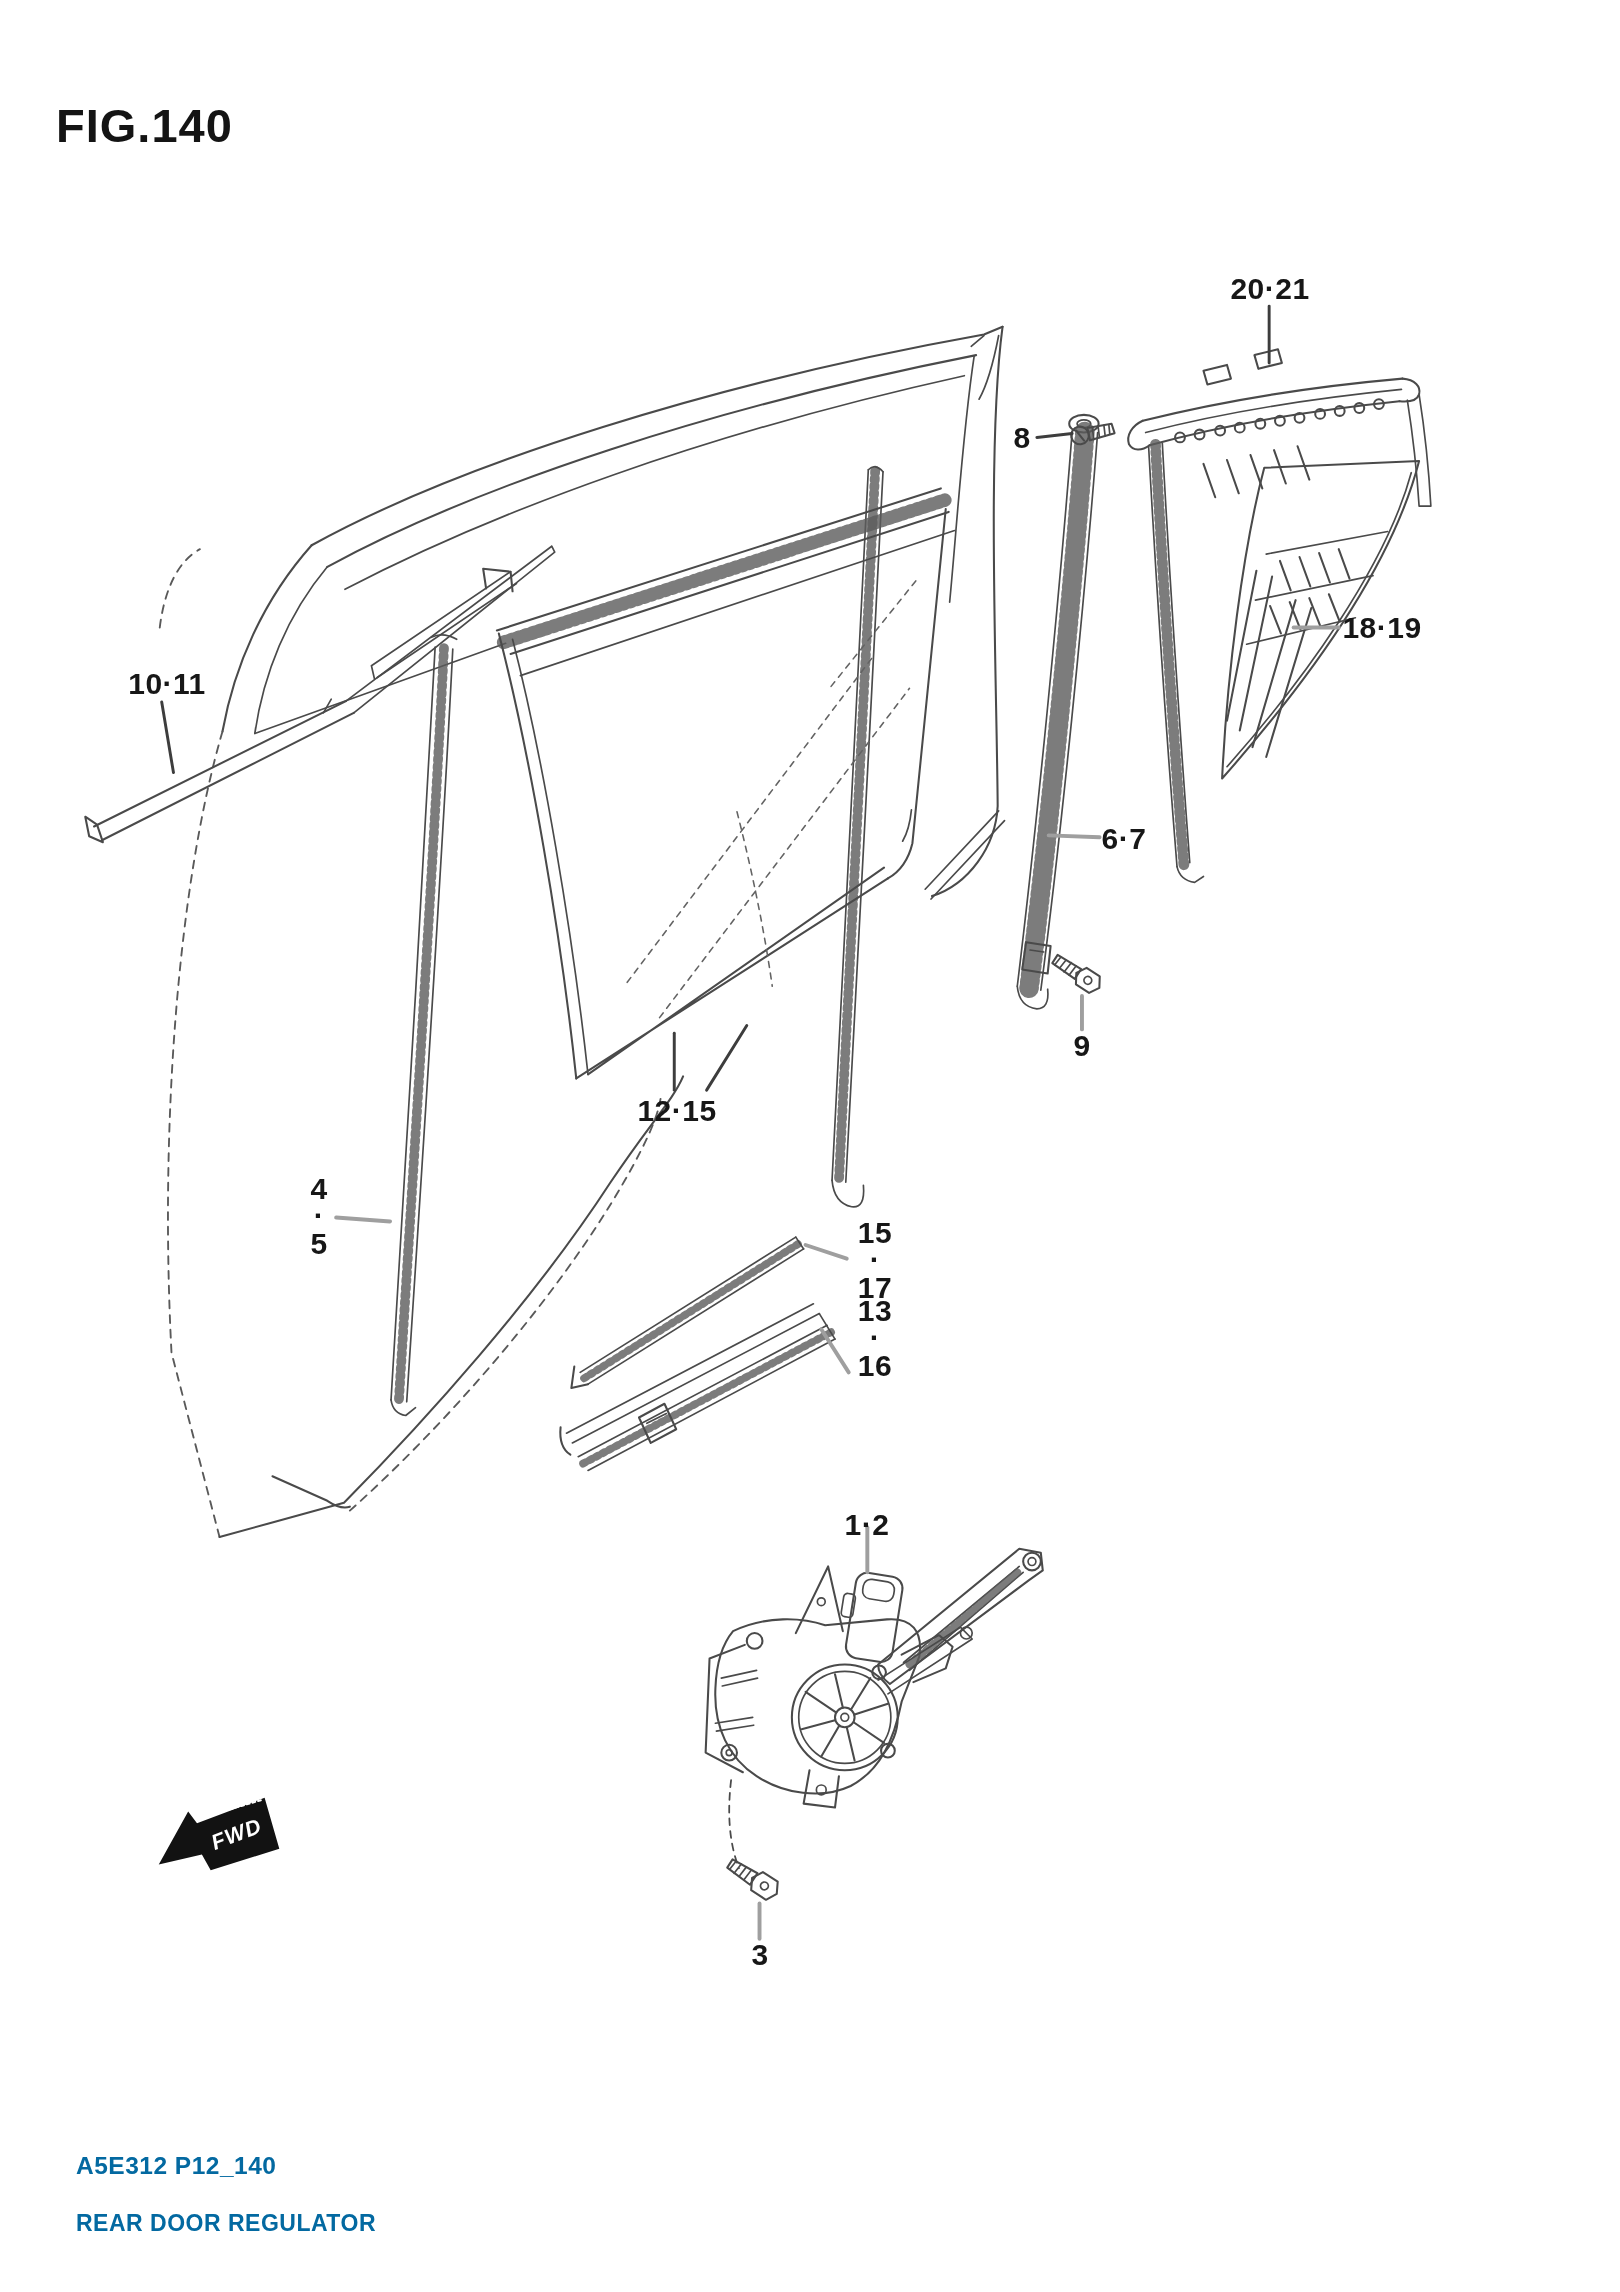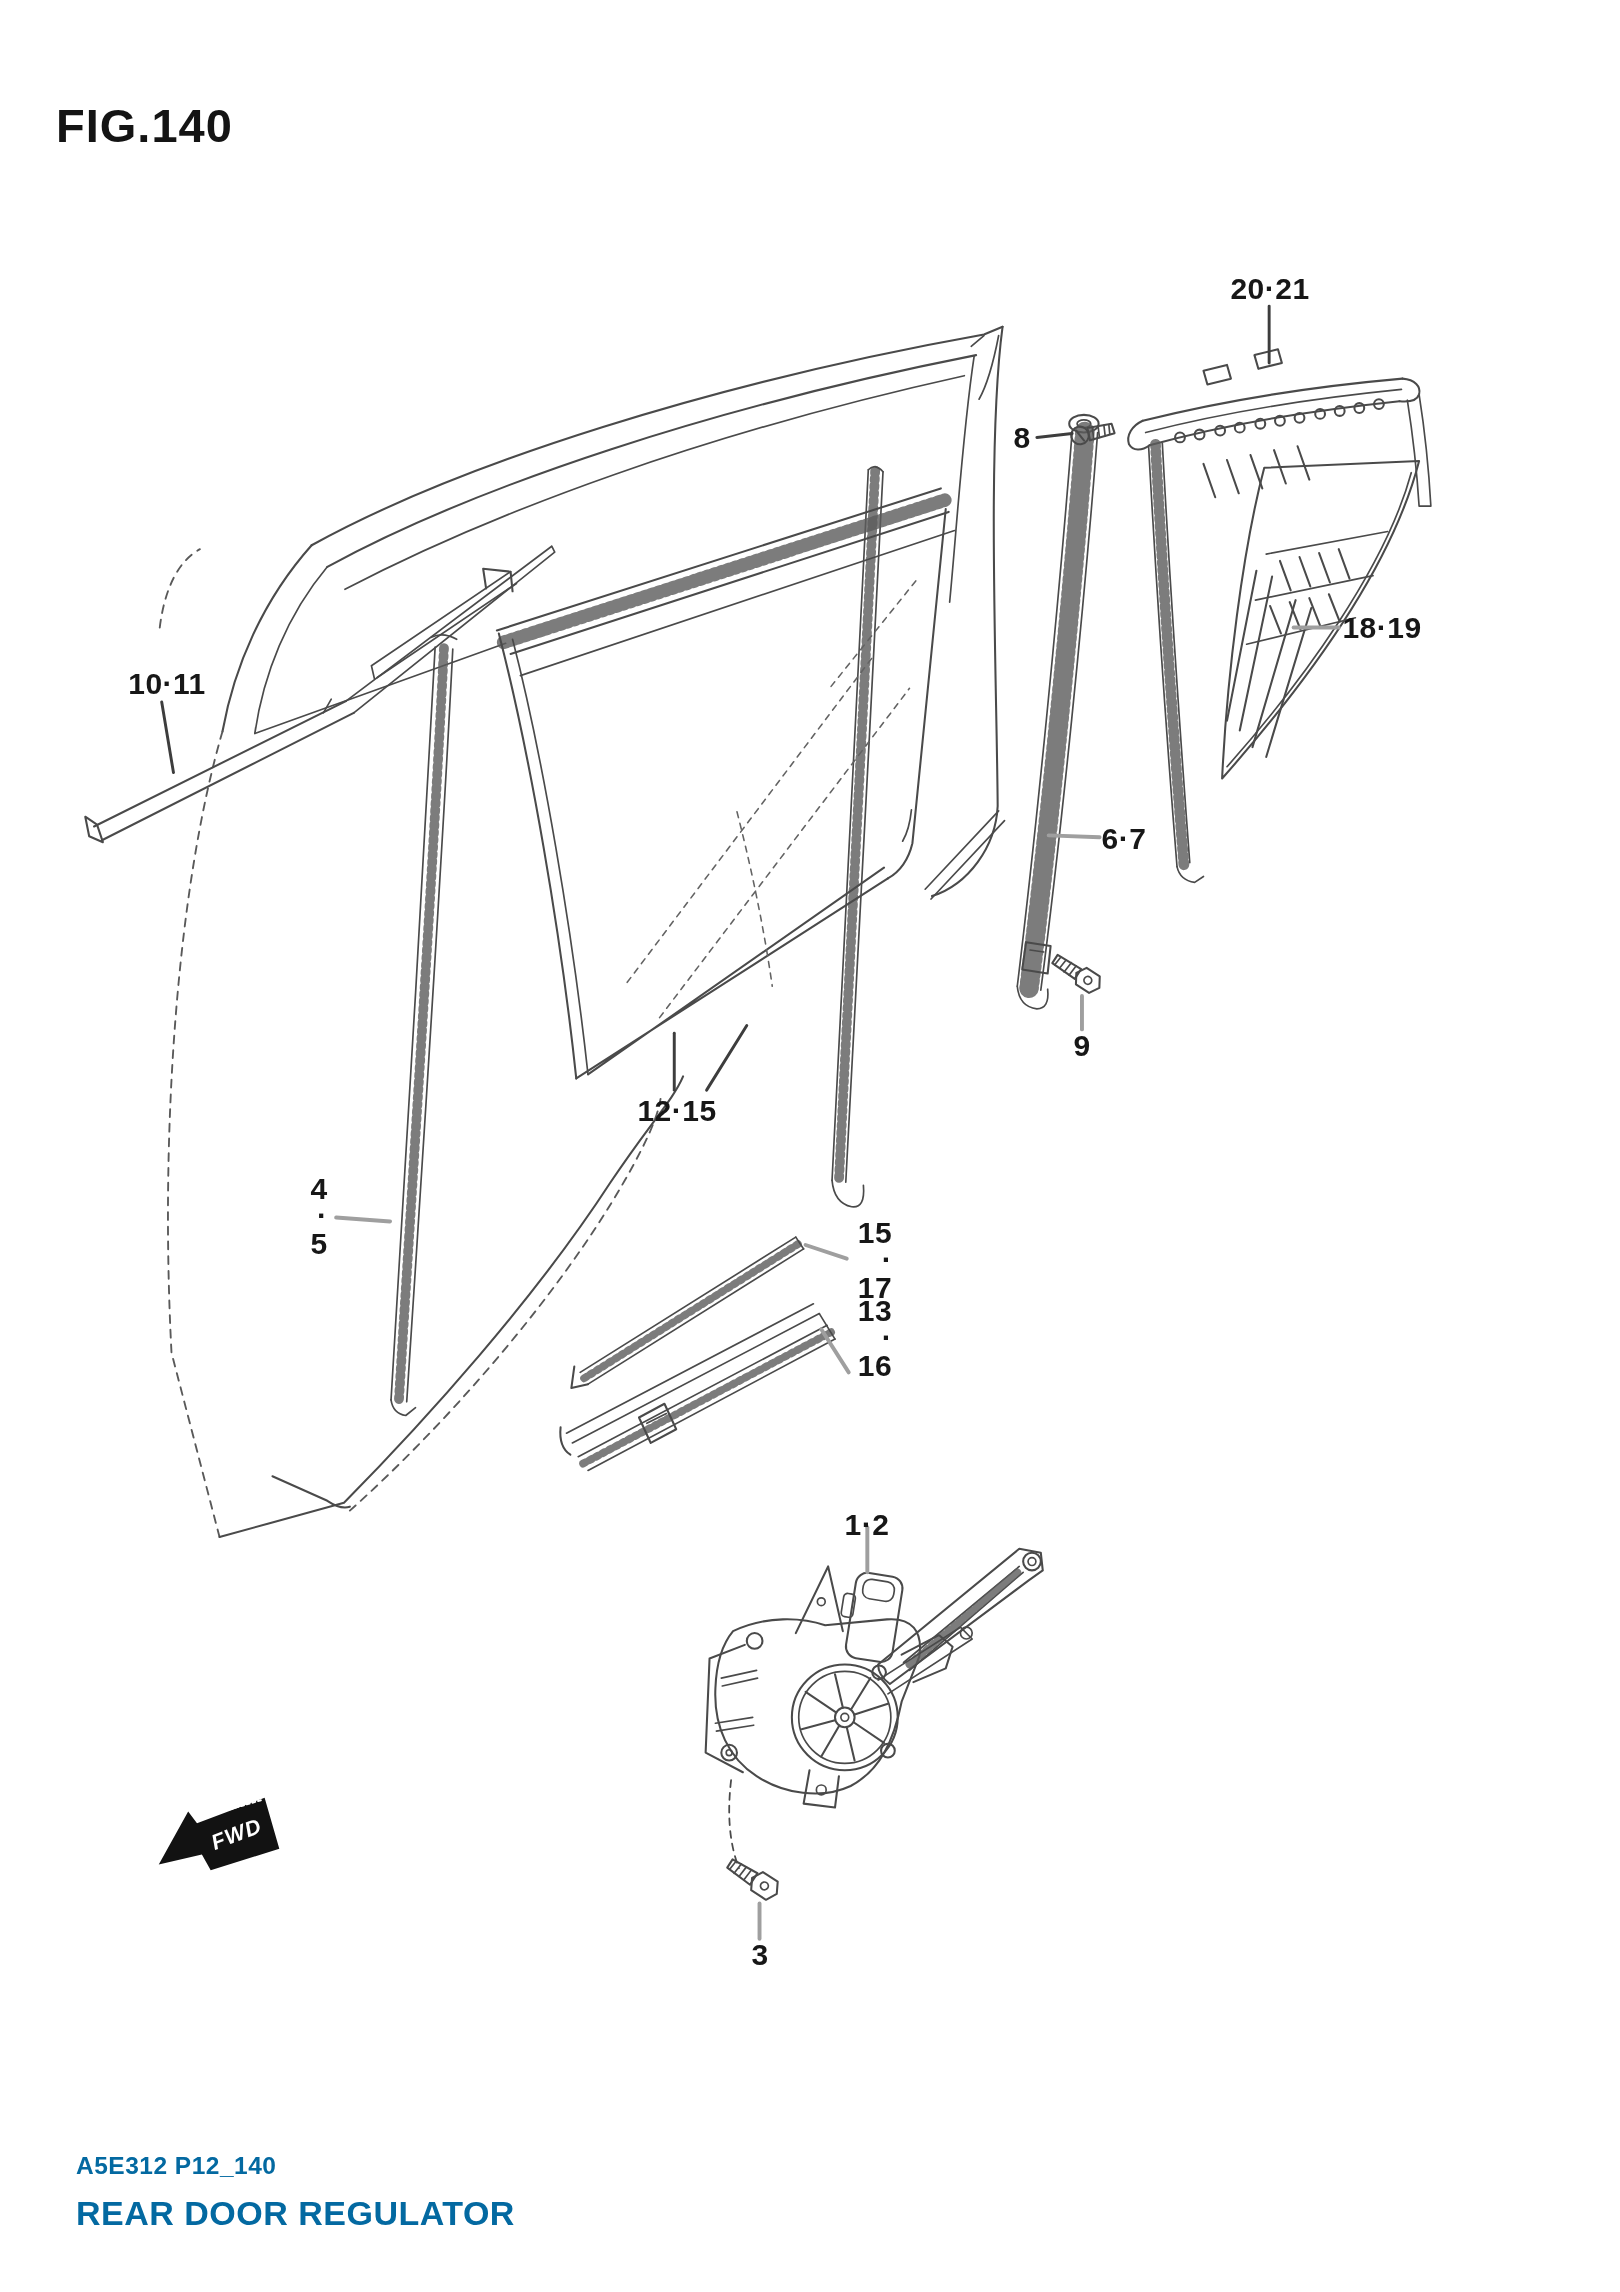--- a/index.html
+++ b/index.html
@@ -18,25 +18,25 @@
   .leader-g{stroke:#9f9f9f;stroke-width:4;}
   .leader-d{stroke:#3d3d3d;stroke-width:3;}
   .leader-dash{stroke:#4a4a4a;stroke-width:1.8;stroke-dasharray:7 6;}
   .flag{fill:#121212;stroke:none;}
   .flag-serration{stroke:#ffffff;stroke-width:2;stroke-dasharray:3 3;}
   .flag-text{fill:#ffffff;stroke:none;font-weight:bold;font-style:italic;
     font-size:22px;letter-spacing:1px;font-family:"Liberation Sans",sans-serif;}
   .fig-title{position:absolute;left:56px;top:98px;font-size:47px;font-weight:700;
     color:#141414;letter-spacing:1px;}
   .part-label{position:absolute;transform:translate(-50%,-50%);font-size:30px;
-    font-weight:700;color:#171717;white-space:pre-line;text-align:right;
+    font-weight:700;color:#171717;white-space:pre-line;text-align:center;
     line-height:27.4px;letter-spacing:0.5px;}
   .footer{position:absolute;left:76px;top:2152px;color:#0369a1;}
   .footer .code{font-size:24.5px;font-weight:600;letter-spacing:0.5px;}
-  .footer .caption{font-size:34px;font-weight:700;margin-top:14px;letter-spacing:0.5px;}
+  .footer .caption{font-size:23px;font-weight:700;margin-top:30px;letter-spacing:0.5px;}
 </style>
 </head>
 <body>
 
 <div class="canvas">
 
   <div class="fig-title">FIG.140</div>
 
   <svg width="1620" height="2293" viewBox="0 0 1653 2339">
 

